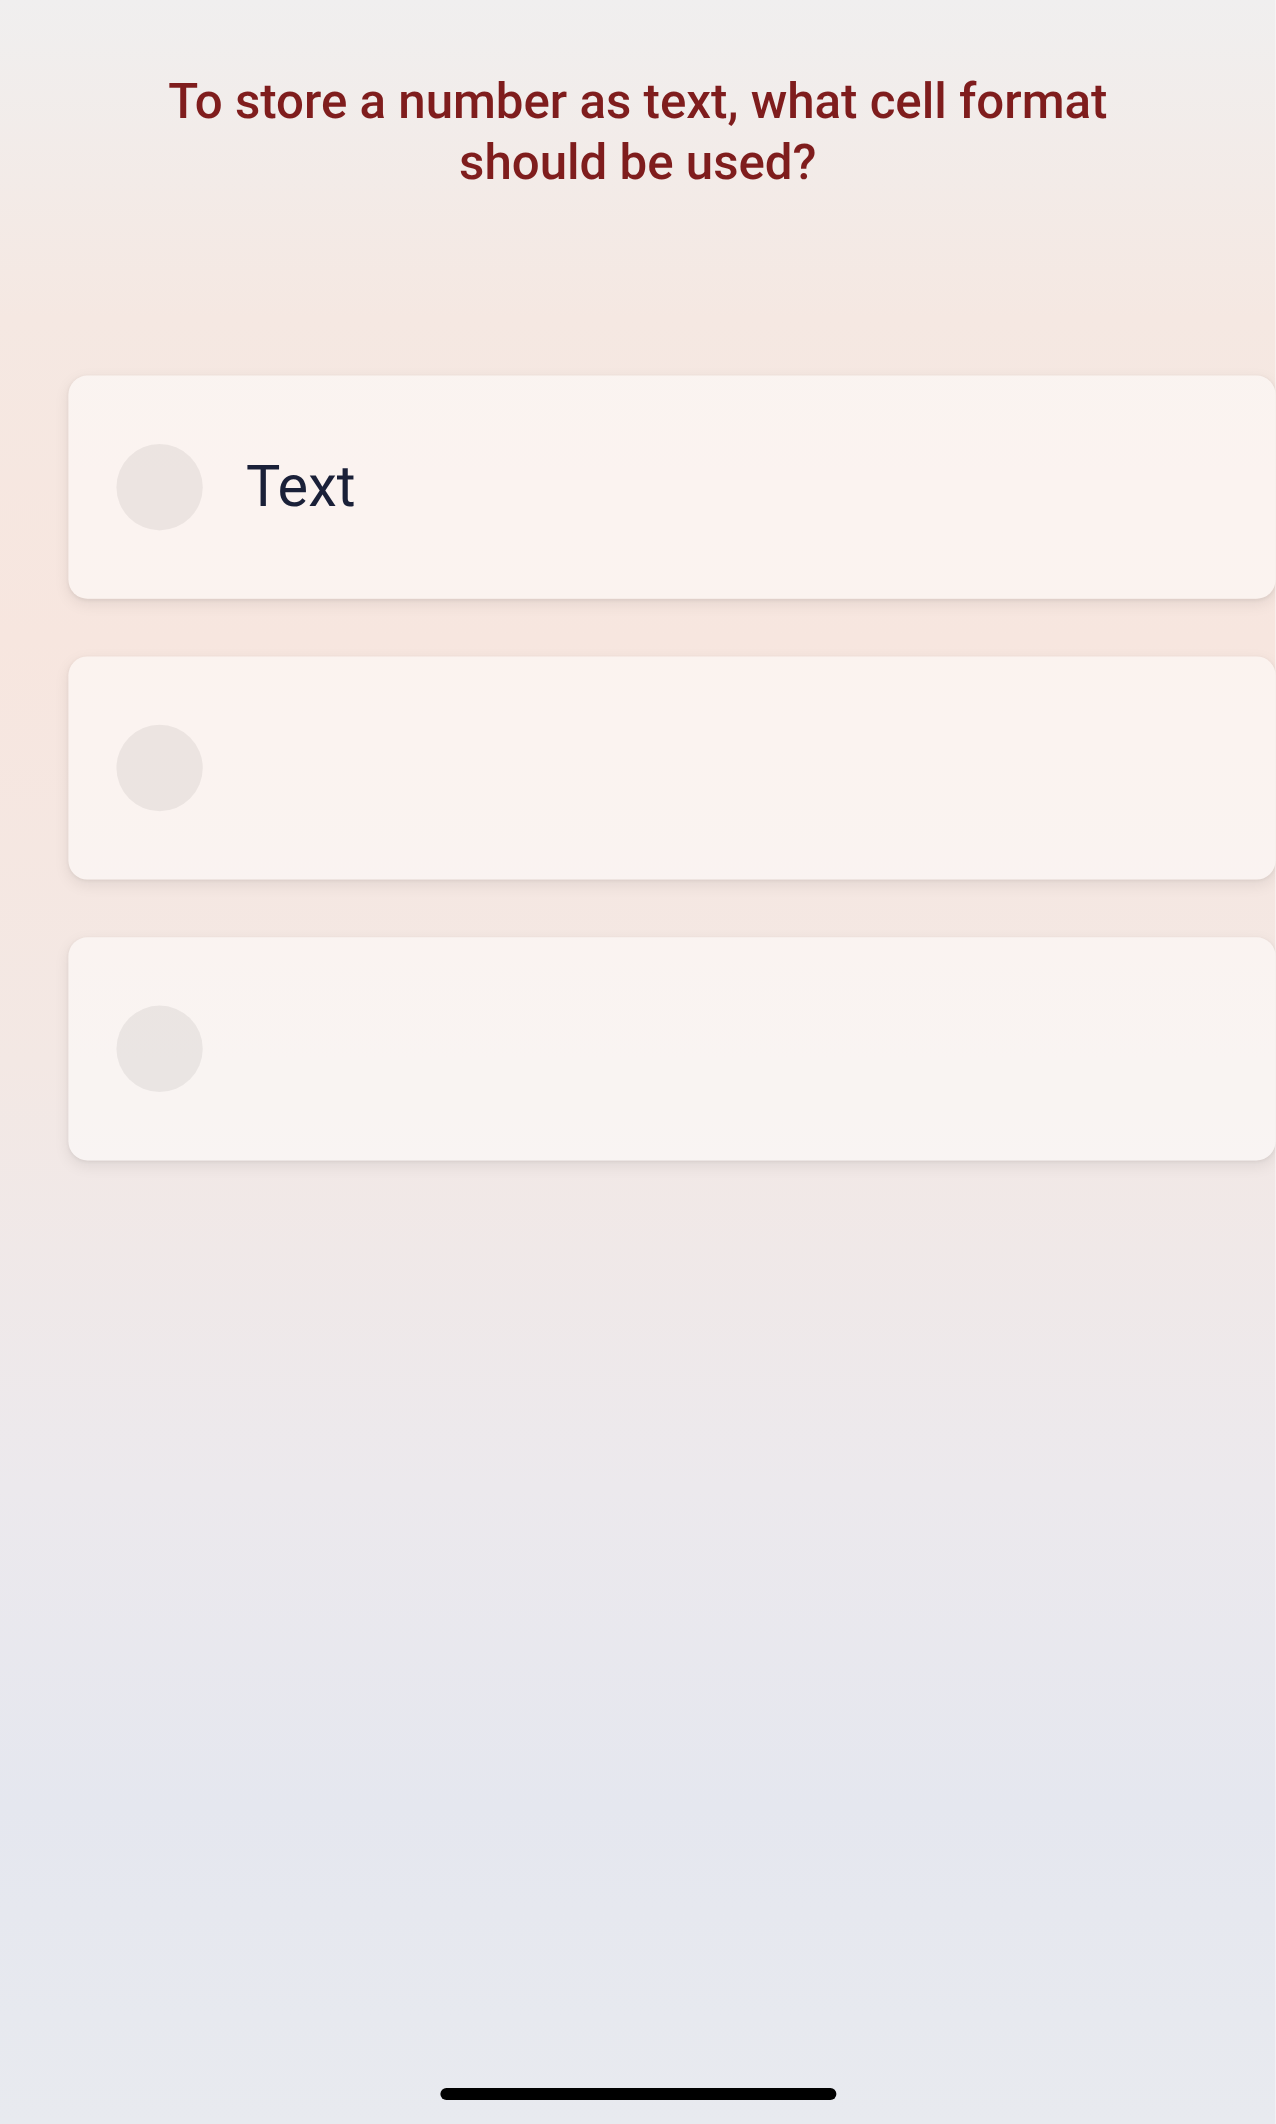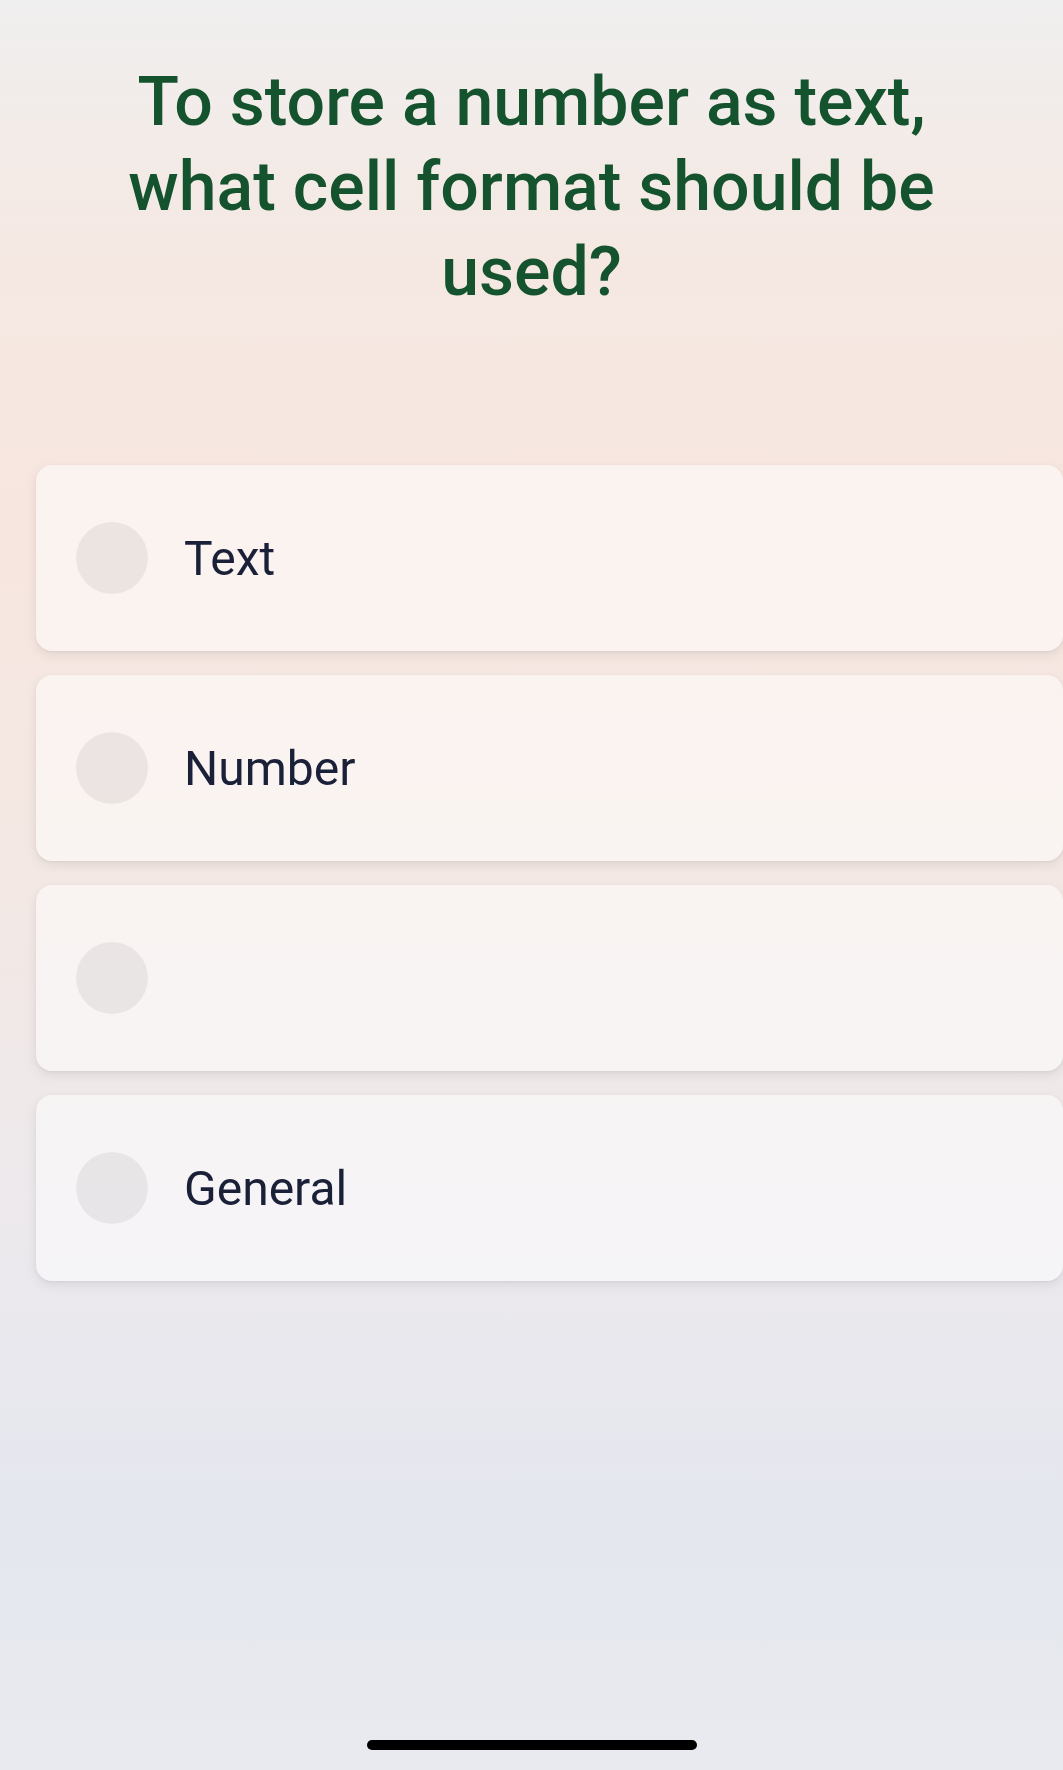--- a/index.html
+++ b/index.html
@@ -22,33 +22,33 @@
         #e8eaef 100%);
       position: relative;
       overflow: hidden;
     }
     
     .question-container {
       padding: 60px 40px 0 40px;
     }
     
     .question-text {
-      font-size: 68px;
+      font-size: 41px;
       font-weight: 500;
-      color: #14532d;
+      color: #7f1d1d;
       text-align: center;
       line-height: 1.25;
       padding: 0 80px;
     }
     
     .options-container {
-      padding: 150px 0 0 36px;
+      padding: 150px 0 0 57px;
       display: flex;
       flex-direction: column;
-      gap: 24px;
+      gap: 48px;
     }
     
     .option-card {
       background: rgba(255, 255, 255, 0.5);
       border-radius: 16px;
       padding: 50px 40px;
       display: flex;
       align-items: center;
       gap: 36px;
       box-shadow: 0 4px 12px rgba(0, 0, 0, 0.08), 0 1px 3px rgba(0, 0, 0, 0.05);
@@ -88,29 +88,24 @@
   <h1 class="question-text">To store a number as text, what cell format should be used?</h1>
 </div>
 
 <div class="options-container">
 
   <div class="option-card">
     <div class="radio-circle"></div>
     <span class="option-label">Text</span>
   </div>
 
-  <div class="option-card">
-    <div class="radio-circle"></div>
-    <span class="option-label">Number</span>
-  </div>
 
   <div class="option-card">
     <div class="radio-circle"></div>
   </div>
 
   <div class="option-card">
     <div class="radio-circle"></div>
-    <span class="option-label">General</span>
   </div>
 
 </div>
 
 <div class="home-indicator"></div>
 
 </body></html>

